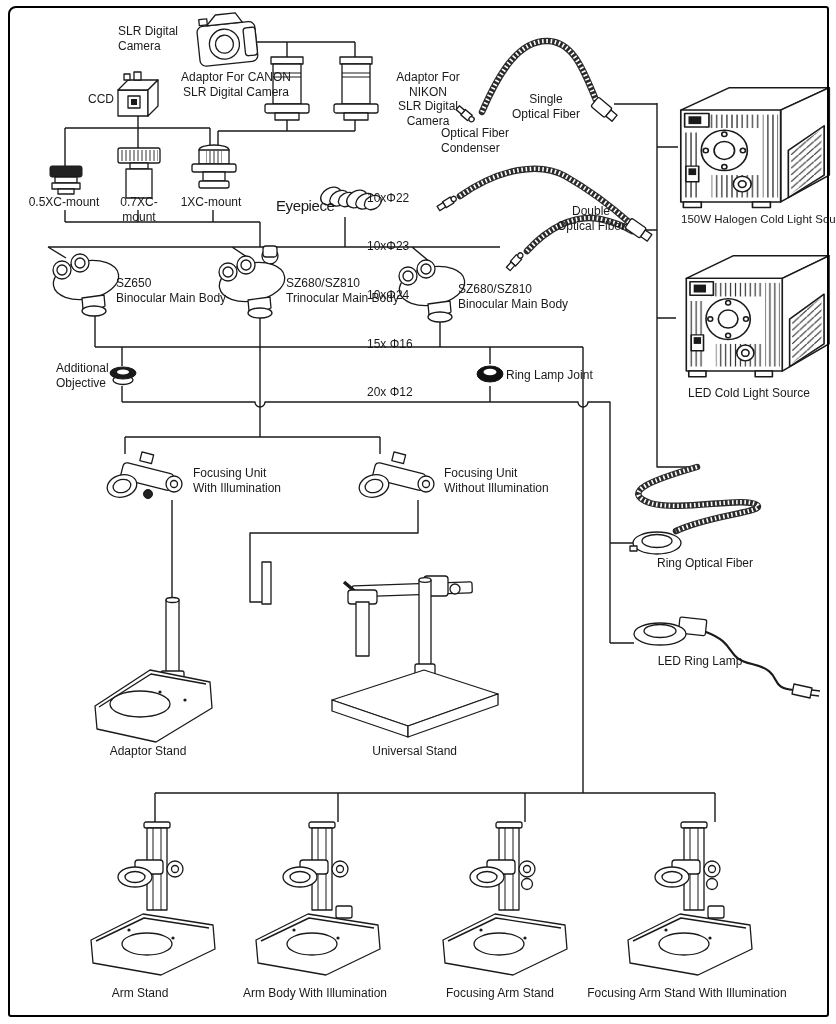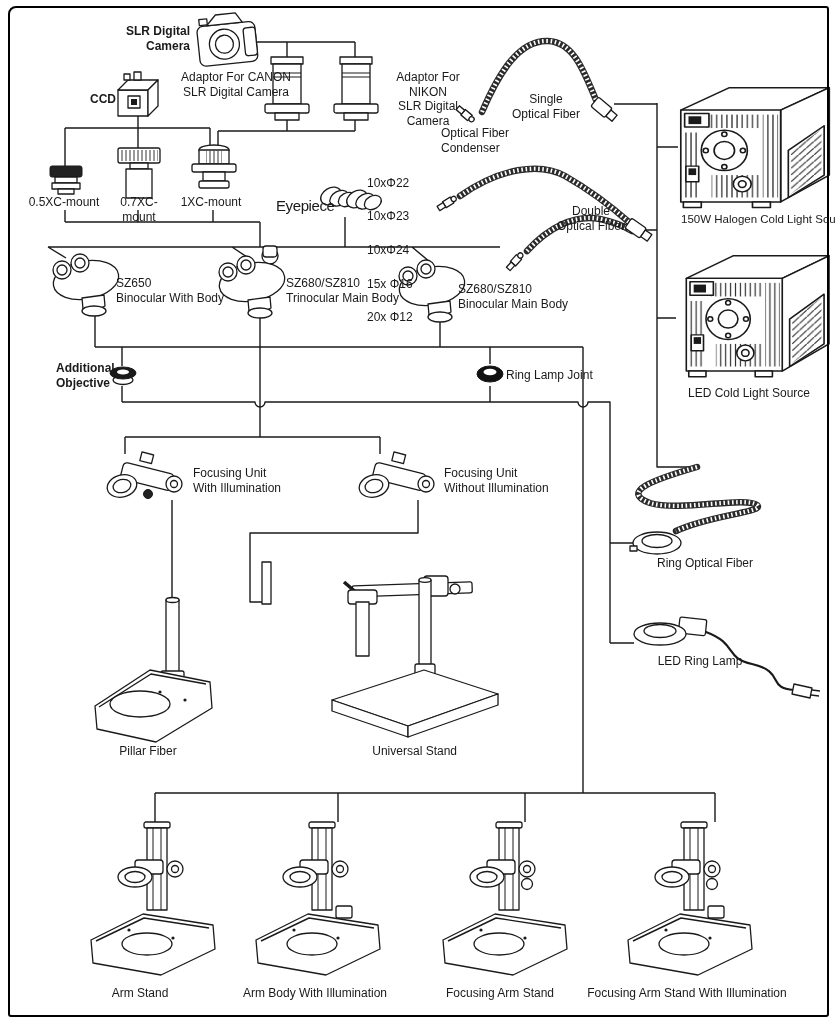--- a/index.html
+++ b/index.html
@@ -2,25 +2,25 @@
 <html><head>
 <meta charset="utf-8">
 <style>
   html,body{margin:0;padding:0;background:#e8e8e8;}
   .canvas{position:relative;width:836px;height:1024px;background:#ffffff;overflow:hidden;
           font-family:"Liberation Sans",sans-serif;color:#1a1a1a;}
   .frame{position:absolute;left:8px;top:6px;right:7px;bottom:7px;border:2px solid #000;
          border-radius:8px 3px 3px 3px;pointer-events:none;}
   svg.art{position:absolute;left:0;top:0;}
   .lbl{position:absolute;font-size:12px;line-height:1.22;white-space:pre-line;}
-  .c{text-align:center;} .r{text-align:right;font-weight:bold;}
+  .c{text-align:center;} .r{text-align:left;}
   .small{font-size:11.5px;}
   .cond{font-size:15px;letter-spacing:-0.4px;}
   .nowrap{white-space:nowrap;}
-  .opts div{height:19px;}
+  .opts div{height:19px;margin-top:15px;}
   
   .fw{fill:#fff;stroke:#1a1a1a;stroke-width:1.3;stroke-linejoin:round;}
   .ln{fill:none;stroke:#1a1a1a;stroke-width:1.4;stroke-linejoin:round;}
   .thin{fill:none;stroke:#1a1a1a;stroke-width:1;}
   .fib{fill:none;stroke:#2b2b2b;stroke-width:6.5;stroke-linecap:round;}
   .fibw{fill:none;stroke:#ffffff;stroke-width:4.2;stroke-dasharray:1.6 2.6;stroke-linecap:butt;}
   .cord{fill:none;stroke:#1a1a1a;stroke-width:2.2;stroke-linecap:round;}
   .dk{fill:#1a1a1a;stroke:none;}
 </style>
 </head>
@@ -310,39 +310,39 @@
 Optical Fiber</div>
   <div class="lbl" style="left:441px;top:126px;width:90px;">Optical Fiber
 Condenser</div>
   <div class="lbl c" style="left:541px;top:204px;width:100px;">Double
 Optical Fiber</div>
 
   <div class="lbl small nowrap" style="left:681px;top:212px;">150W Halogen Cold Light Source</div>
   <div class="lbl c" style="left:668px;top:386px;width:162px;">LED Cold Light Source</div>
 
   <div class="lbl" style="left:116px;top:276px;width:118px;">SZ650
-Binocular With Body</div>
+Binocular Main Body</div>
   <div class="lbl" style="left:286px;top:276px;width:118px;">SZ680/SZ810
 Trinocular Main Body</div>
   <div class="lbl" style="left:458px;top:282px;width:118px;">SZ680/SZ810
 Binocular Main Body</div>
 
   <div class="lbl r" style="left:56px;top:361px;width:54px;">Additional
 Objective</div>
   <div class="lbl" style="left:506px;top:368px;width:110px;">Ring Lamp Joint</div>
 
   <div class="lbl" style="left:193px;top:466px;width:110px;">Focusing Unit
 With Illumination</div>
   <div class="lbl" style="left:444px;top:466px;width:125px;">Focusing Unit
 Without Illumination</div>
 
   <div class="lbl c" style="left:645px;top:556px;width:120px;">Ring Optical Fiber</div>
   <div class="lbl c" style="left:645px;top:654px;width:110px;">LED Ring Lamp</div>
 
-  <div class="lbl c" style="left:98px;top:744px;width:100px;">Pillar Fiber</div>
+  <div class="lbl c" style="left:98px;top:744px;width:100px;">Adaptor Stand</div>
   <div class="lbl c" style="left:345px;top:744px;width:112px;text-align:right;">Universal Stand</div>
 
   <div class="lbl c" style="left:90px;top:986px;width:100px;">Arm Stand</div>
   <div class="lbl c" style="left:225px;top:986px;width:180px;">Arm Body With Illumination</div>
   <div class="lbl c" style="left:420px;top:986px;width:160px;">Focusing Arm Stand</div>
   <div class="lbl c" style="left:572px;top:986px;width:230px;">Focusing Arm Stand With Illumination</div>
 
   <div class="frame"></div>
 </div>
 

